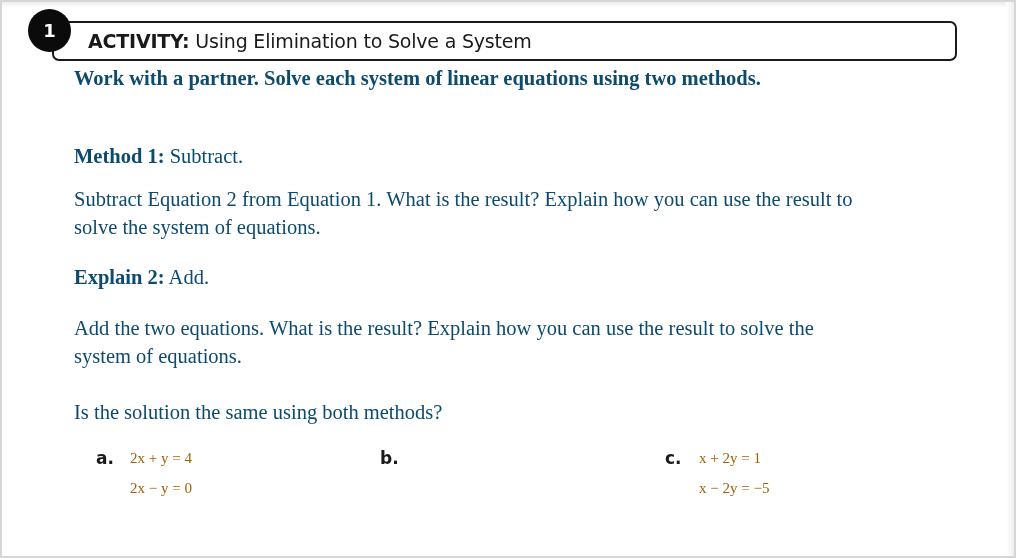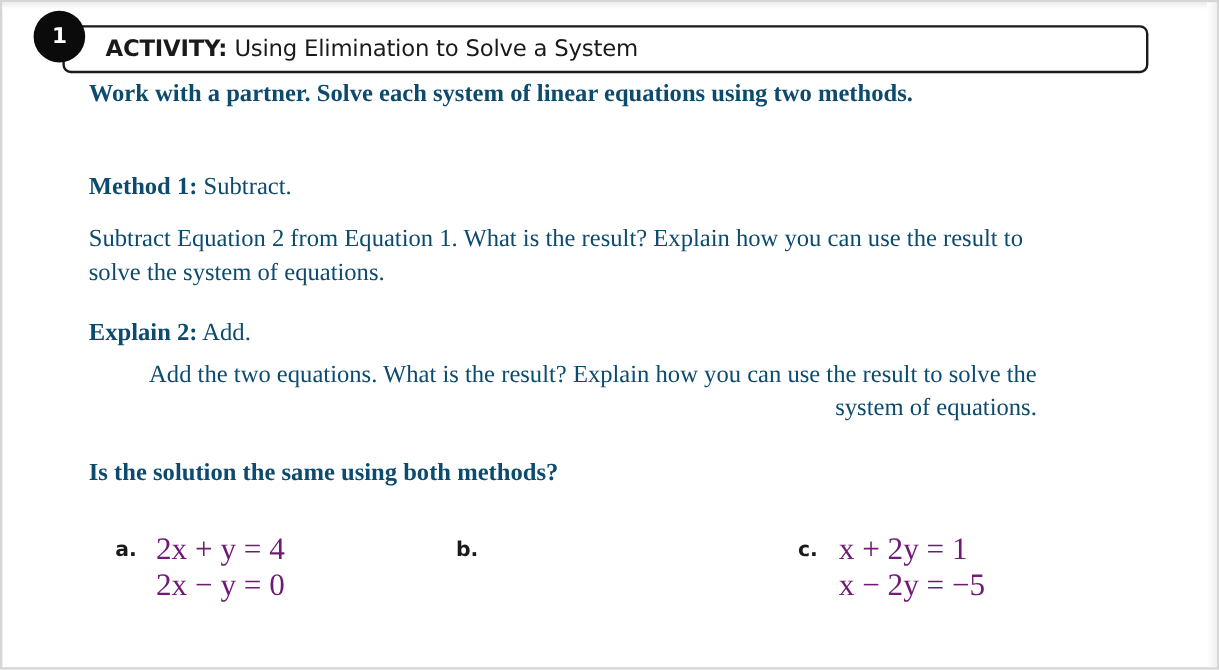--- a/index.html
+++ b/index.html
@@ -85,44 +85,44 @@
       font-size: 20.5px;
       color: #0c4a6e;
       line-height: 28px;
       margin: 0;
     }
     .bold { font-weight: bold; }
     .intro { top: 62px; width: 740px; }
     .method1 { top: 140px; }
     .p1 { top: 183px; width: 780px; }
     .method2 { top: 261px; }
-    .p2 { top: 296px; width: 790px; text-align: right; }
-    .question { top: 378px; font-weight: bold; }
+    .p2 { top: 312px; width: 790px; }
+    .question { top: 396px; }
 
     .problem {
       position: absolute;
       top: 441px;
       display: flex;
     }
     .problem-letter {
       font-family: "DejaVu Sans", sans-serif;
       font-weight: bold;
       font-size: 17px;
       color: #1a1a1a;
       width: 34px;
       line-height: 30px;
     }
     .equations {
       display: flex;
       flex-direction: column;
     }
     .eq {
       font-family: "Liberation Serif", serif;
-      font-size: 26px;
-      color: #701a75;
+      font-size: 15px;
+      color: #a16207;
       line-height: 30px;
       white-space: pre;
     }
     .prob-a { left: 94px; }
     .prob-b { left: 378px; }
     .prob-c { left: 663px; }
   </style>
 </head>
 <body>
 

